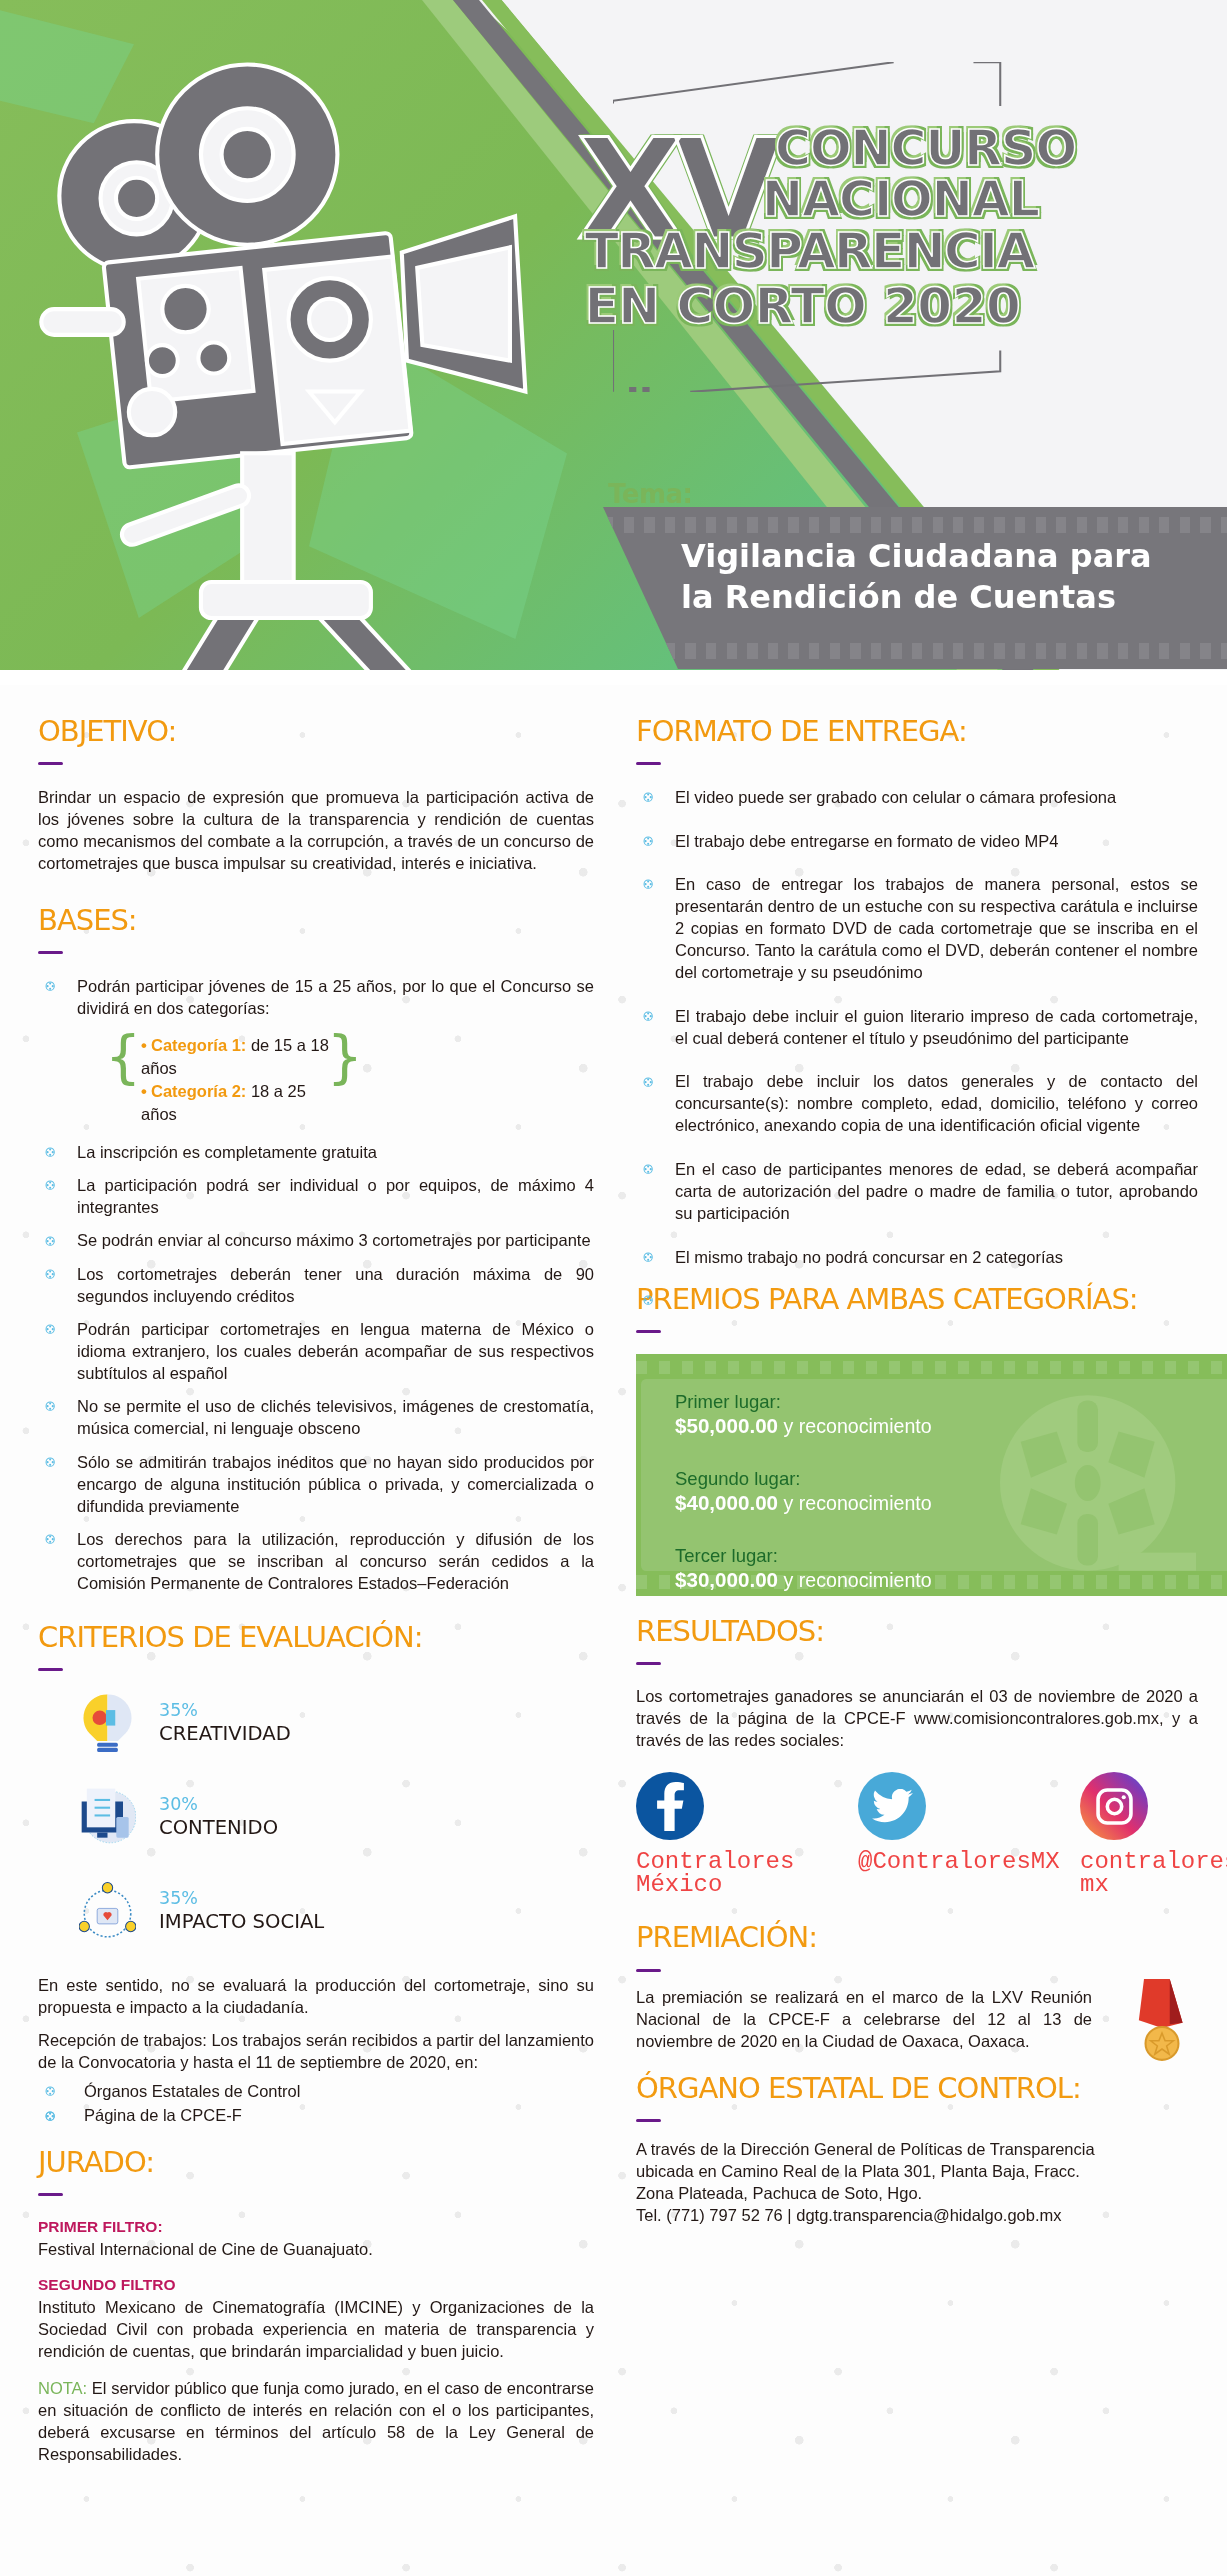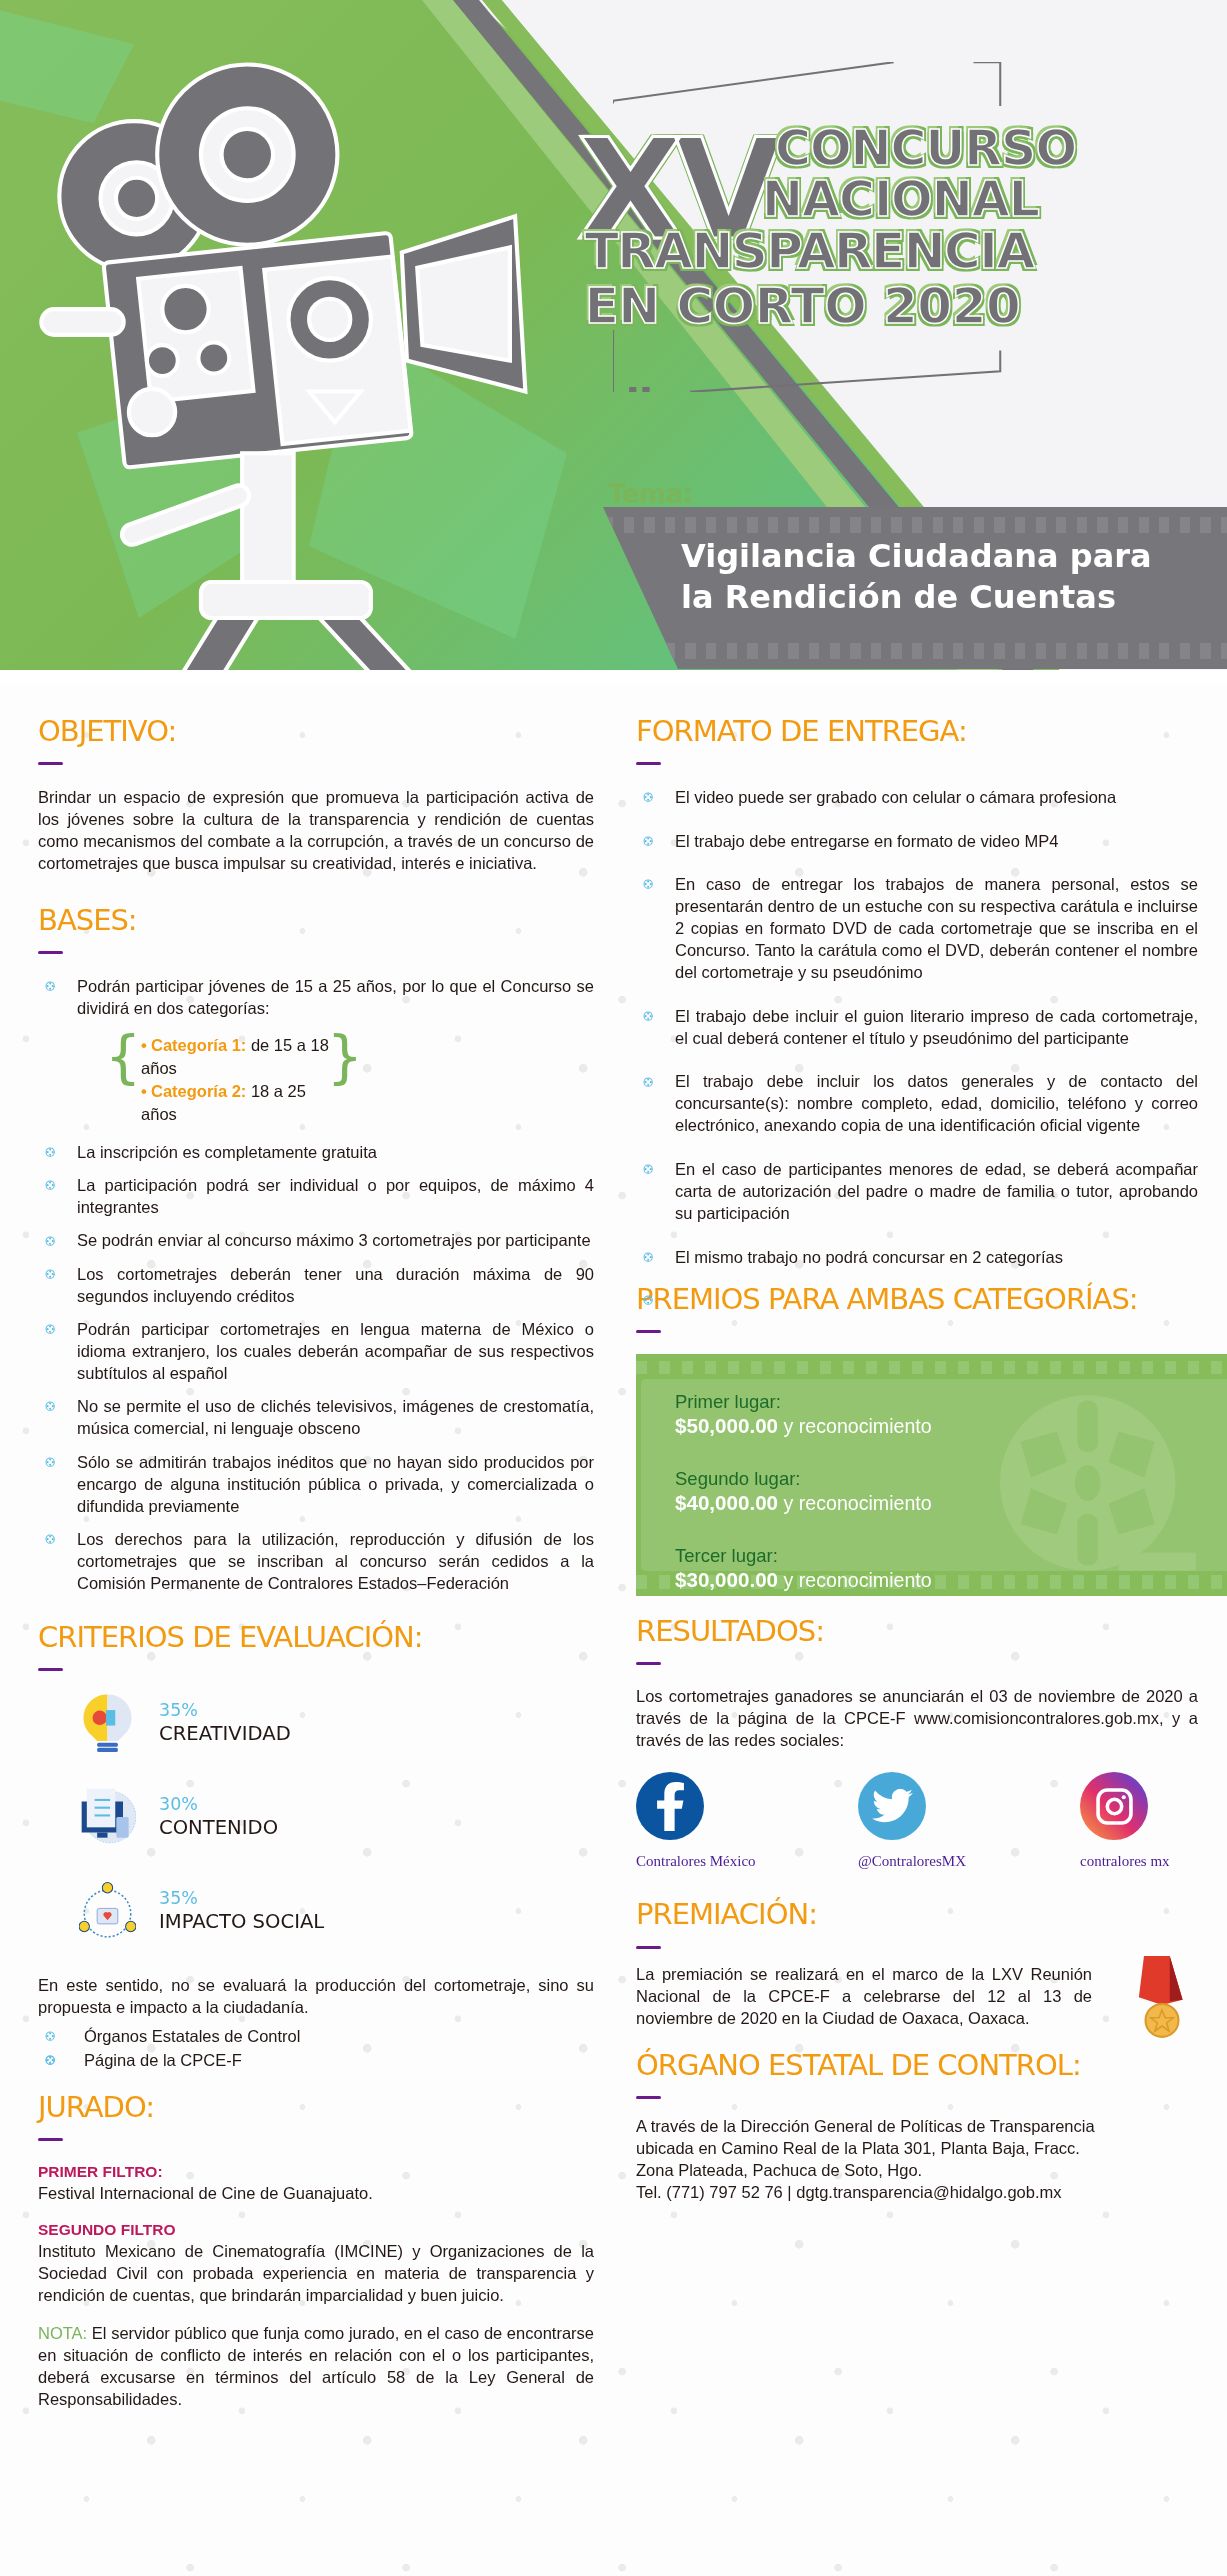--- a/index.html
+++ b/index.html
@@ -95,21 +95,21 @@
   .prize-box .inner { position: absolute; left: 5.2px; right: -5.2px; top: 25px; bottom: 25px; background: #94c470; border-radius: 5.2px; }
   .prize-items { position: absolute; left: 39px; top: 36px; }
   .prize-place { color: #1d6b2a; font-size: 18.5px; line-height: 23px; }
   .prize-amount { color: #fff; font-size: 19.6px; line-height: 25px; margin-bottom: 28px; }
   .prize-amount b { font-weight: 900; font-size: 20.6px; }
   .reel-big { position: absolute; right: 31px; top: 31px; width: 196px; height: 196px; }
 
   .social { display: flex; justify-content: space-between; margin-top: 20.6px; }
   .soc { width: 155px; }
   .soc-icon { width: 68px; height: 68px; border-radius: 50%; display: flex; align-items: center; justify-content: center; margin-bottom: 10.3px; }
-  .soc-label { font-family: Liberation Serif, serif; font-size: 15px; line-height: 23px; color: #4c1d95; }
+  .soc-label { font-family: Liberation Mono, monospace; font-size: 24px; line-height: 23px; color: #ef4444; }
 
   .medal { position: absolute; right: 0; top: 0; width: 52px; height: 85px; }
 </style>
 </head>
 <body>
 
 <div class="bg-net"></div>
 
 <div class="hero">
   <div class="hero-green"></div>
@@ -307,20 +307,21 @@
         <rect x="35" y="55" width="40" height="30" rx="4" fill="#dfe7f5" stroke="#3b6cc5"></rect>
         <path d="M55 78 L47 68 A5 5 0 0 1 55 63 A5 5 0 0 1 63 68 Z" fill="#e64b3a"></path>
       </svg>
       <div>
         <div class="crit-pct">35%</div>
         <div class="crit-name">IMPACTO SOCIAL</div>
       </div>
     </div>
 
     <p class="txt" style="margin-top:28px;">En este sentido, no se evaluará la producción del cortometraje, sino su propuesta e impacto a la ciudadanía.</p>
+    <p class="txt" style="margin-top:11.3px;">Recepción de trabajos: Los trabajos serán recibidos a partir del lanzamiento de la Convocatoria y hasta el 11 de septiembre de 2020, en:</p>
     <ul class="bullets" id="lugares-items" style="margin-top:7.2px;">
         <li style="margin-bottom: 2.1px; padding-left: 46px;"><svg class="reel" viewBox="0 0 20 20">
             <circle cx="10" cy="10" r="8" fill="none" stroke="#5cbde4" stroke-width="2"></circle>
             <circle cx="10" cy="5" r="2" fill="#5cbde4"></circle>
             <circle cx="10" cy="15" r="2" fill="#5cbde4"></circle>
             <circle cx="5" cy="10" r="2" fill="#5cbde4"></circle>
             <circle cx="15" cy="10" r="2" fill="#5cbde4"></circle>
           </svg><span>Órganos Estatales de Control</span></li>
         <li style="margin-bottom: 2.1px; padding-left: 46px;"><svg class="reel" viewBox="0 0 20 20">
             <circle cx="10" cy="10" r="8" fill="none" stroke="#5cbde4" stroke-width="2"></circle>

